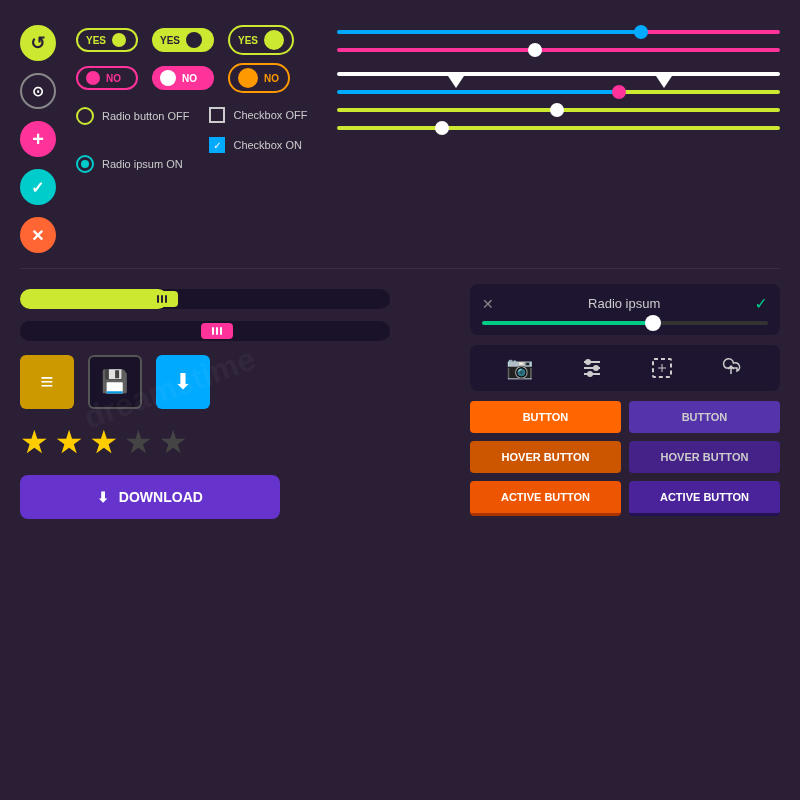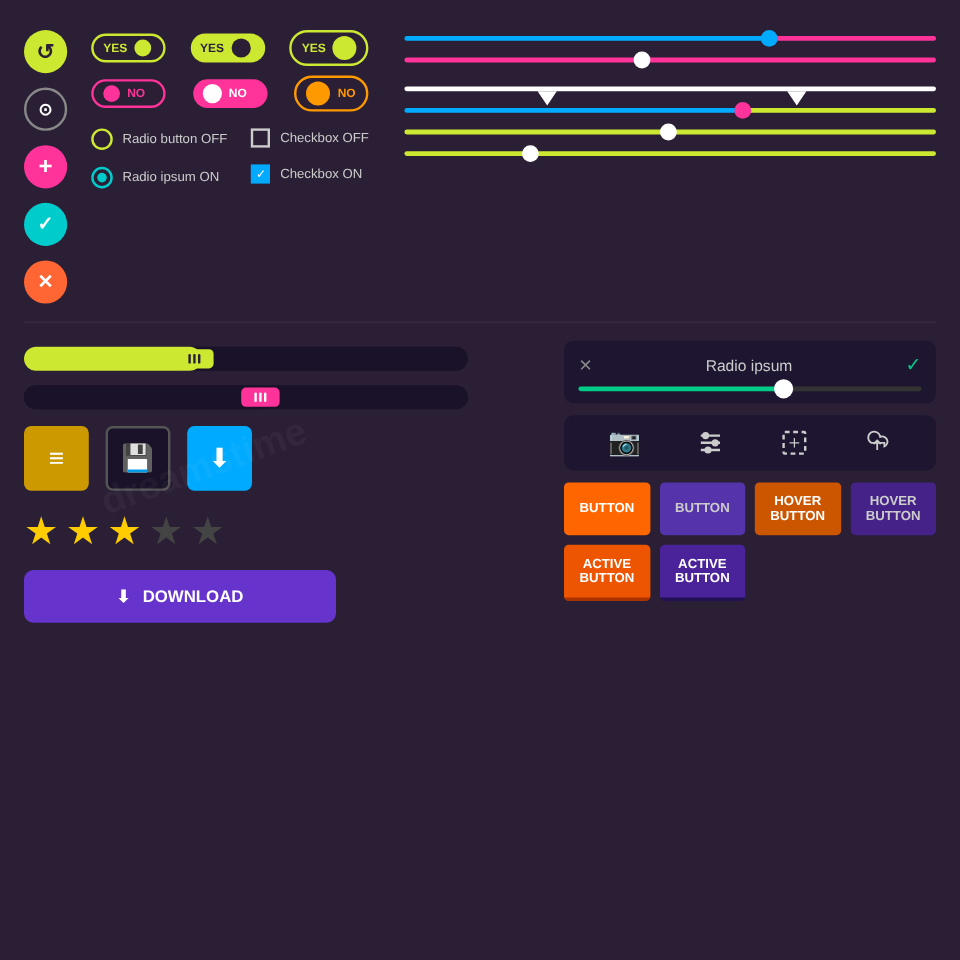--- a/index.html
+++ b/index.html
@@ -42,21 +42,20 @@
     .toggles-col {
       display: flex;
       flex-direction: column;
       gap: 8px;
       padding-top: 5px;
     }
     .toggle-row {
       display: flex;
       gap: 14px;
       align-items: center;
-      justify-content: space-between;
     }
     .radio-row, .check-row {
       display: flex;
       align-items: center;
       gap: 8px;
     }
     .radio-off {
       width: 18px; height: 18px;
       border-radius: 50%;
       border: 2px solid #cde831;
@@ -211,21 +210,21 @@
       border-radius: 8px;
       padding: 10px 14px;
       display: flex;
       justify-content: space-around;
       align-items: center;
     }
 
     
     .btn-grid {
       display: grid;
-      grid-template-columns: 1fr 1fr 1fr 1fr;
+      grid-template-columns: 1fr 1fr;
       gap: 8px;
     }
     .btn-orange { background: #ff6600; color: #fff; border: none; border-radius: 4px; padding: 10px; font-size: 11px; font-weight: bold; cursor: pointer; }
     .btn-orange-hover { background: #cc5500; color: #fff; border: none; border-radius: 4px; padding: 10px; font-size: 11px; font-weight: bold; cursor: pointer; }
     .btn-orange-active { background: #ee5500; color: #fff; border: none; border-radius: 4px; padding: 10px; font-size: 11px; font-weight: bold; cursor: pointer; border-bottom: 3px solid #aa3300; }
     .btn-purple { background: #5533aa; color: #ccc; border: none; border-radius: 4px; padding: 10px; font-size: 11px; font-weight: bold; cursor: pointer; }
     .btn-purple-hover { background: #442288; color: #ccc; border: none; border-radius: 4px; padding: 10px; font-size: 11px; font-weight: bold; cursor: pointer; }
     .btn-purple-active { background: #4a2299; color: #fff; border: none; border-radius: 4px; padding: 10px; font-size: 11px; font-weight: bold; cursor: pointer; border-bottom: 3px solid #221155; }
 
     
@@ -295,21 +294,21 @@
         <span style="color:#fff;font-size:10px;font-weight:bold;">NO</span>
       </div>
 
       <div style="display:flex;align-items:center;border:2px solid #ff9900;border-radius:20px;padding:3px 8px;gap:6px;cursor:pointer;min-width:62px;">
         <div style="width:20px;height:20px;border-radius:50%;background:#ff9900;"></div>
         <span style="color:#ff9900;font-size:10px;font-weight:bold;">NO</span>
       </div>
     </div>
 
     <div style="display:flex;gap:20px;margin-top:6px;">
-      <div style="display:flex;flex-direction:column;gap:14px;">
+      <div style="display:flex;flex-direction:column;gap:30px;">
         <div class="radio-row">
           <div class="radio-off"></div>
           <span class="label-text">Radio button OFF</span>
         </div>
         <div class="radio-row">
           <div class="radio-on">
             <div class="radio-on-inner"></div>
           </div>
           <span class="label-text">Radio ipsum ON</span>
         </div>

